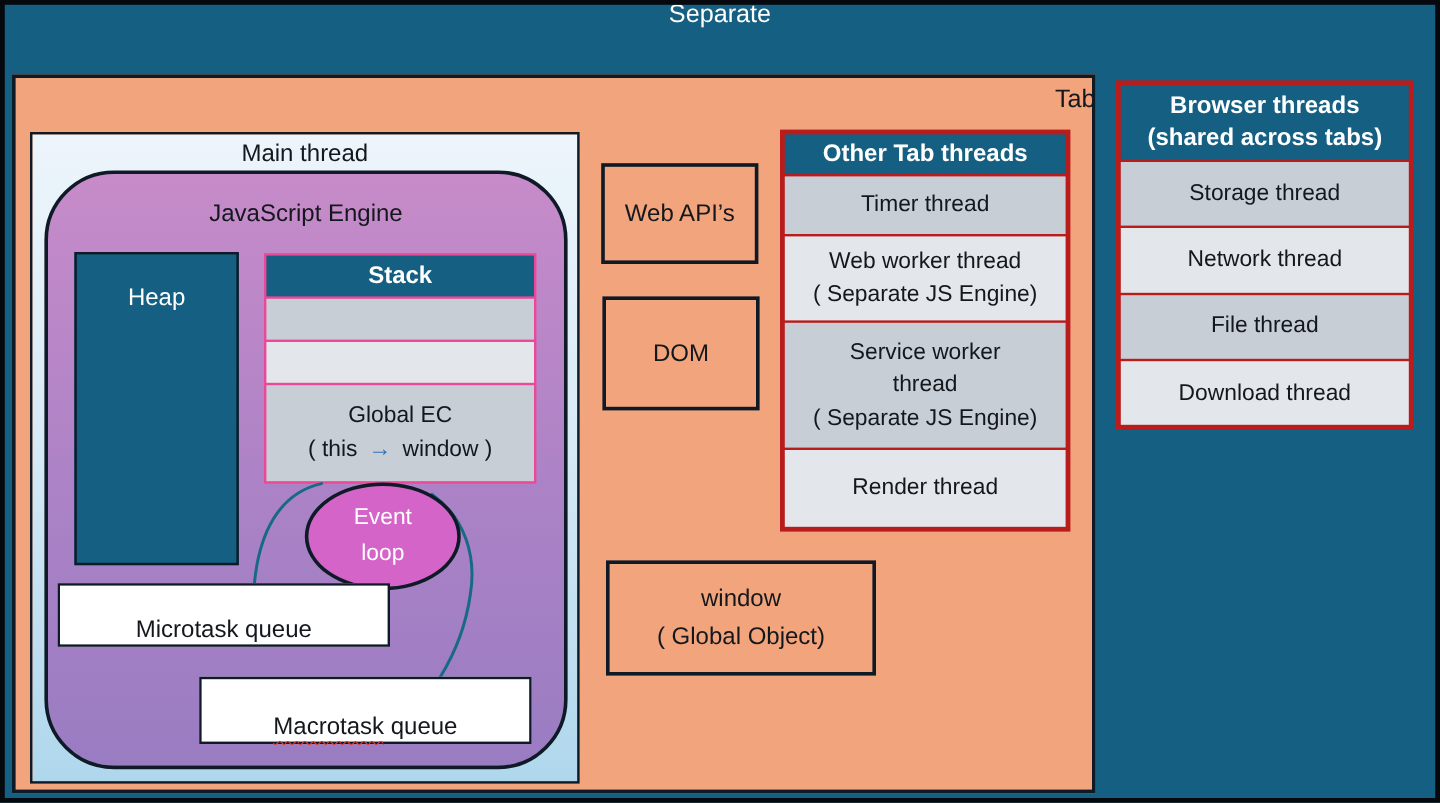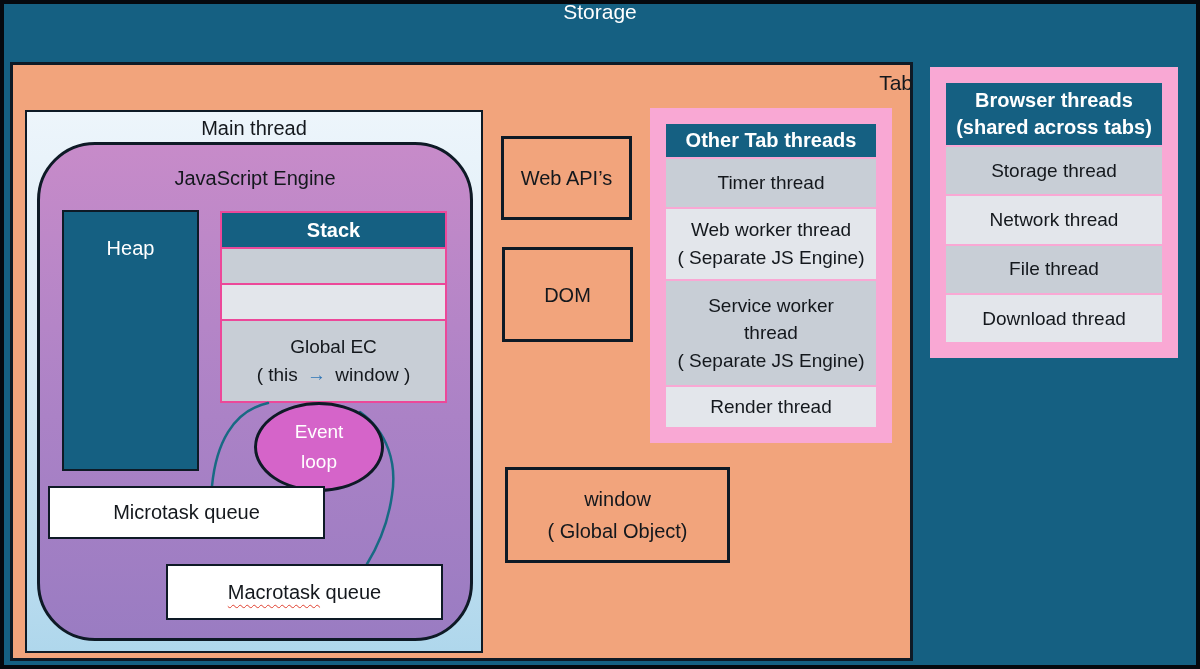--- a/index.html
+++ b/index.html
@@ -36,50 +36,50 @@
   .row-light{background:#E3E6EB;}
   .stack-empty{height:34px;}
   .global-ec{height:80px;font-size:19px;line-height:1.5;flex-direction:column;}
   .ec-arrow{color:#2E75B6;padding:0 4px;}
 
   .arcs{left:0;top:0;width:1200px;height:669px;pointer-events:none;}
 
   .event-loop{left:254px;top:402px;width:130px;height:90px;border-radius:50%;
     background:#D564C9;border:3px solid #0e1a26;color:#fff;font-size:19px;line-height:1.6;}
 
-  .queue{background:#fff;border:2px solid #0e1a26;font-size:20px;}
+  .queue{background:#fff;border:2px solid #0e1a26;font-size:20px;align-items:flex-end;}
   .microtask{left:48px;top:486px;width:277px;height:53px;}
   .macrotask{left:166px;top:564px;width:277px;height:56px;}
   .squiggle{text-decoration-line:underline;text-decoration-style:wavy;text-decoration-color:#E0402F;
     text-decoration-thickness:1px;text-underline-offset:5px;}
 
   .orange-box{background:#F2A47C;border:3px solid #0e1a26;font-size:20px;line-height:1.6;}
   .web-api{left:501px;top:136px;width:131px;height:84px;}
   .dom{left:502px;top:247px;width:131px;height:95px;}
   .window-box{left:505px;top:467px;width:225px;height:96px;}
 
-  .panel{background:#f9a8d4;padding:16px;display:flex;flex-direction:column;gap:2px;}
+  .panel{background:#b91c1c;padding:4px;display:flex;flex-direction:column;gap:2px;}
   .panel-header{background:#156082;color:#fff;font-weight:bold;font-size:20px;line-height:1.35;}
   .panel-row{font-size:19px;line-height:1.45;}
   .other-threads{left:650px;top:108px;width:242px;height:335px;}
   .oth-header{height:33px;}
   .oth-r1{height:48px;}
   .oth-r2{height:70px;}
   .oth-r3{height:104px;}
   .oth-r4{flex:1;}
   .browser-threads{left:930px;top:67px;width:248px;height:291px;}
   .bt-header{height:62px;}
   .bt-row{flex:1;}
 </style>
 </head>
 <body>
 
 <div class="stage">
 
-  <div class="abs browser-title">Storage</div>
+  <div class="abs browser-title">Separate</div>
 
   <div class="abs tab"></div>
   <div class="abs tab-label">Tab</div>
 
   <div class="abs main-thread"></div>
   <div class="abs main-thread-label">Main thread</div>
 
   <div class="abs js-engine"></div>
   <div class="abs js-engine-label">JavaScript Engine</div>
 

